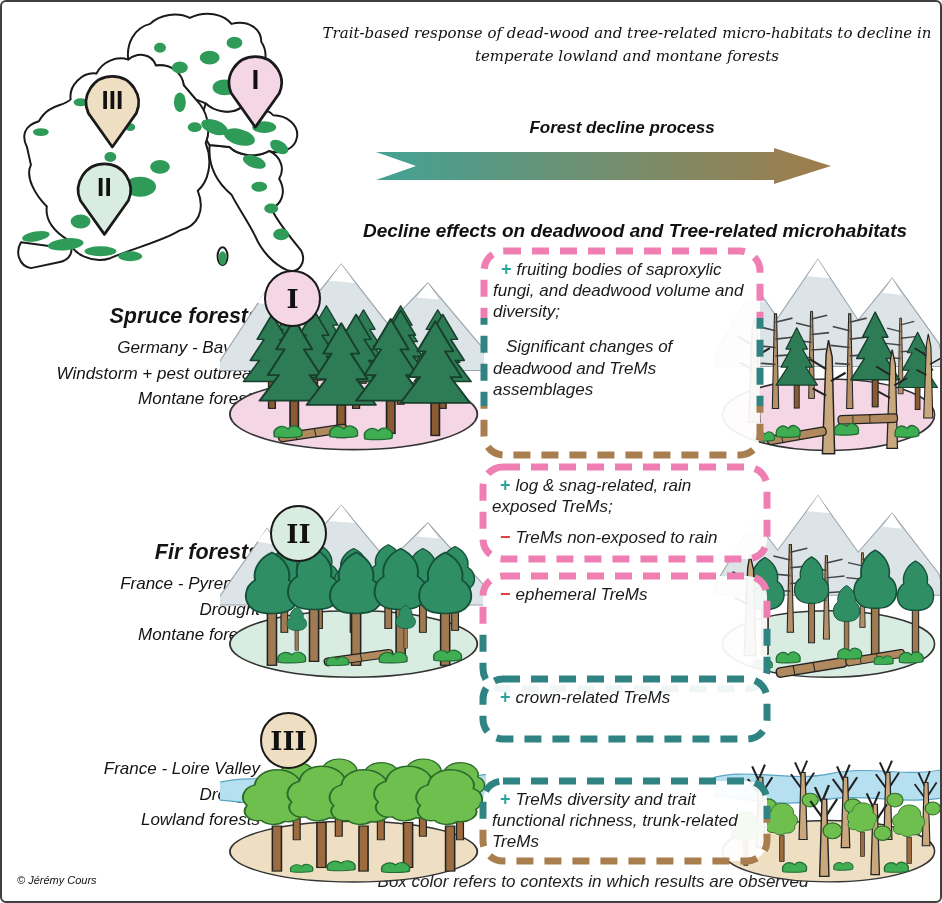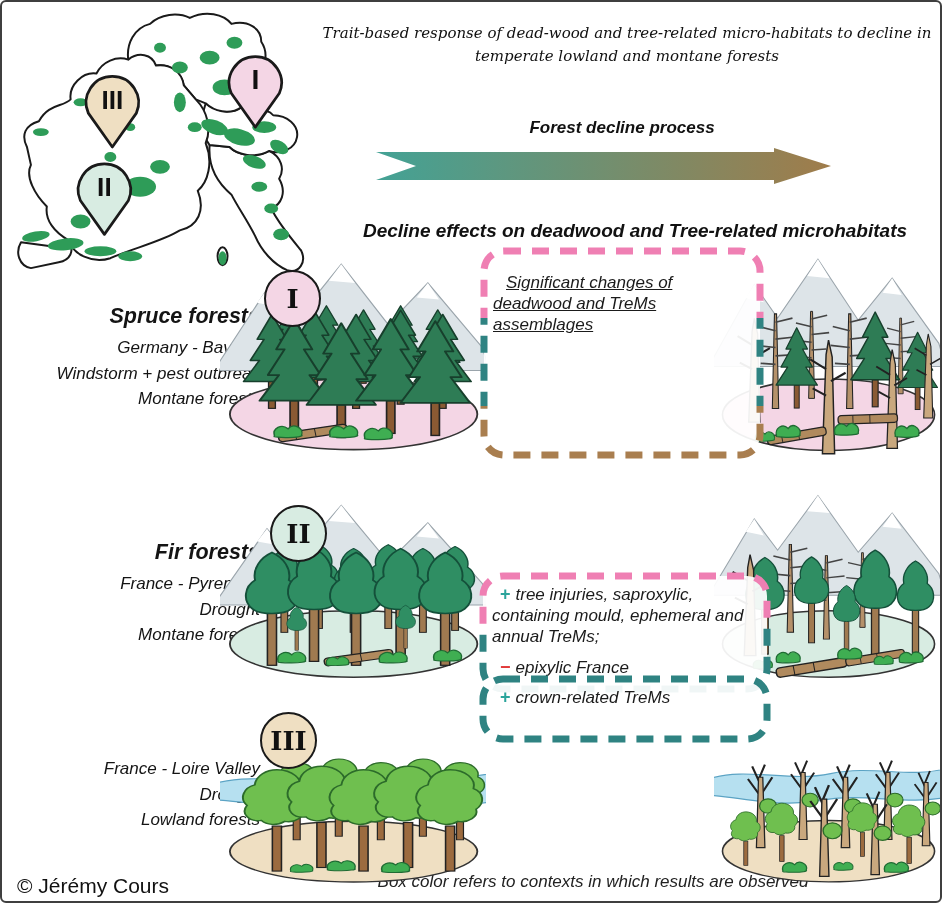--- a/index.html
+++ b/index.html
@@ -26,26 +26,26 @@
              display:flex;align-items:center;justify-content:center;z-index:7;box-sizing:border-box;
              font-family:"DejaVu Serif",serif;font-weight:bold;font-size:26px;color:#111;}
   .c-pink{background:var(--pink_fill);} .c-mint{background:var(--mint_fill);} .c-tan{background:var(--tan_fill);}
 
   
   .resultbox{position:absolute;z-index:6;}
   .boxsvg{position:absolute;inset:0;width:100%;height:100%;}
   .boxcontent{position:relative;padding:11px 12px 6px 13px;font-style:italic;font-size:17px;
               line-height:1.24;color:#1b1b1b;}
   .boxcontent p{margin:0 0 9px 0;text-indent:8px;}
-  .boxcontent p.gap{margin-top:13px;text-decoration:underline;}
+  .boxcontent p.gap{margin-top:13px;}
   .sign{font-weight:bold;font-style:normal;font-size:18px;margin-right:5px;}
   .plus{color:var(--plus);} .minus{color:var(--minus);}
 
   
-  .footer-credit{position:absolute;left:15px;top:872px;font-size:21px;color:#111;}
+  .footer-credit{position:absolute;left:15px;top:872px;font-style:italic;font-size:11px;color:#111;}
   .footer-note{position:absolute;left:300px;top:870px;width:582px;text-align:center;
                font-style:italic;font-size:17px;color:#222;}
   .defs{position:absolute;width:0;height:0;overflow:hidden;}
 </style>
 </head>
 <body>
 
 <div class="canvas">
 
   <svg class="defs" aria-hidden="true">
@@ -213,20 +213,21 @@
 
   <div class="numcircle c-pink" style="left:262px;top:268px">
     <span>I</span>
   </div>
 
   <div class="resultbox" style="left:478px;top:245px;width:284px;height:212px">
     <svg class="boxsvg" preserveAspectRatio="none">
       <rect x="4" y="4" width="276" height="204" rx="20" fill="rgba(255,255,255,0.93)" stroke="url(#gradTri)" stroke-width="7" stroke-dasharray="17 11"></rect>
     </svg>
     <div class="boxcontent">
+      <p><span class="sign plus">+</span><span>fruiting bodies of saproxylic fungi, and deadwood volume and diversity;</span></p>
       <p class="gap"><span class="sign"></span><span>Significant changes of deadwood and TreMs assemblages</span></p>
     </div>
   </div>
 
   <svg class="scene" style="left:712px;top:232px;width:228px;height:226px" viewBox="0 0 215 215" preserveAspectRatio="none">
     <use href="#g-mounts" transform="translate(0,8)"></use>
     <ellipse cx="108" cy="172" rx="100" ry="34" style="fill:var(--pink_fill)" stroke="#333" stroke-width="1.5"></ellipse>
     <use href="#g-skel" transform="translate(58,146)"></use>
     <use href="#g-skel" transform="translate(92,138) scale(0.92)"></use>
     <use href="#g-skel" transform="translate(128,146)"></use>
@@ -273,28 +274,36 @@
     <use href="#g-bush" transform="translate(140,190)"></use>
     <use href="#g-bush" transform="translate(184,188)"></use>
     <use href="#g-bush" transform="translate(58,190)"></use>
     <use href="#g-bush" transform="translate(95,193) scale(0.8)"></use>
   </svg>
 
   <div class="numcircle c-mint" style="left:268px;top:503px">
     <span>II</span>
   </div>
 
+  <div class="resultbox" style="left:477px;top:461px;width:292px;height:100px">
+    <svg class="boxsvg" preserveAspectRatio="none">
+      <rect x="4" y="4" width="284" height="92" rx="20" fill="rgba(255,255,255,0.93)" style="stroke:var(--pink)" stroke-width="7" stroke-dasharray="17 11"></rect>
+    </svg>
+    <div class="boxcontent">
+      <p><span class="sign plus">+</span><span>log &amp; snag-related, rain exposed TreMs;</span></p>
+      <p><span class="sign minus">−</span><span>TreMs non-exposed to rain</span></p>
+    </div>
+  </div>
 
   <div class="resultbox" style="left:477px;top:570px;width:292px;height:121px">
     <svg class="boxsvg" preserveAspectRatio="none">
       <rect x="4" y="4" width="284" height="113" rx="20" fill="rgba(255,255,255,0.93)" stroke="url(#gradPT)" stroke-width="7" stroke-dasharray="17 11"></rect>
     </svg>
     <div class="boxcontent">
-      <p><span class="sign plus">+</span><span>tree injuries, saproxylic, containing mould, ephemeral and annual TreMs;</span></p>
-      <p><span class="sign minus">−</span><span>epixylic France</span></p>
+      <p><span class="sign minus">−</span><span>ephemeral TreMs</span></p>
     </div>
   </div>
 
   <svg class="scene" style="left:712px;top:474px;width:228px;height:210px" viewBox="0 0 215 215" preserveAspectRatio="none">
     <use href="#g-mounts" transform="translate(0,4)"></use>
     <ellipse cx="108" cy="172" rx="100" ry="34" style="fill:var(--mint_fill)" stroke="#333" stroke-width="1.5"></ellipse>
     <use href="#g-skel" transform="translate(72,140)"></use>
     <use href="#g-skel" transform="translate(106,148) scale(0.95)"></use>
     <use href="#g-skel" transform="translate(140,138) scale(0.85)"></use>
     <use href="#g-fir" transform="translate(48,150) scale(0.9)"></use>
@@ -342,20 +351,28 @@
 
   <div class="resultbox" style="left:477px;top:673px;width:292px;height:68px">
     <svg class="boxsvg" preserveAspectRatio="none">
       <rect x="4" y="4" width="284" height="60" rx="20" fill="rgba(255,255,255,0.93)" style="stroke:var(--teal)" stroke-width="7" stroke-dasharray="17 11"></rect>
     </svg>
     <div class="boxcontent">
       <p><span class="sign plus">+</span><span>crown-related TreMs</span></p>
     </div>
   </div>
 
+  <div class="resultbox" style="left:477px;top:775px;width:292px;height:88px">
+    <svg class="boxsvg" preserveAspectRatio="none">
+      <rect x="4" y="4" width="284" height="80" rx="20" fill="rgba(255,255,255,0.93)" stroke="url(#gradTB)" stroke-width="7" stroke-dasharray="17 11"></rect>
+    </svg>
+    <div class="boxcontent">
+      <p><span class="sign plus">+</span><span>TreMs diversity and trait functional richness, trunk-related TreMs</span></p>
+    </div>
+  </div>
 
   <svg class="scene" style="left:712px;top:694px;width:228px;height:194px" viewBox="0 0 215 215" preserveAspectRatio="none">
     <use href="#g-river" transform="translate(0,6)"></use>
     <ellipse cx="108" cy="172" rx="100" ry="34" style="fill:var(--tan_fill)" stroke="#333" stroke-width="1.5"></ellipse>
     <use href="#g-oaksnag" transform="translate(44,148)"></use>
     <use href="#g-oaksnag" transform="translate(84,140) scale(0.95)"></use>
     <use href="#g-oaksnag" transform="translate(124,148)"></use>
     <use href="#g-oaksnag" transform="translate(164,140) scale(0.95)"></use>
     <use href="#g-oaksnag" transform="translate(200,148) scale(0.9)"></use>
     <use href="#g-oaksnag" transform="translate(104,178) scale(1.1)"></use>

